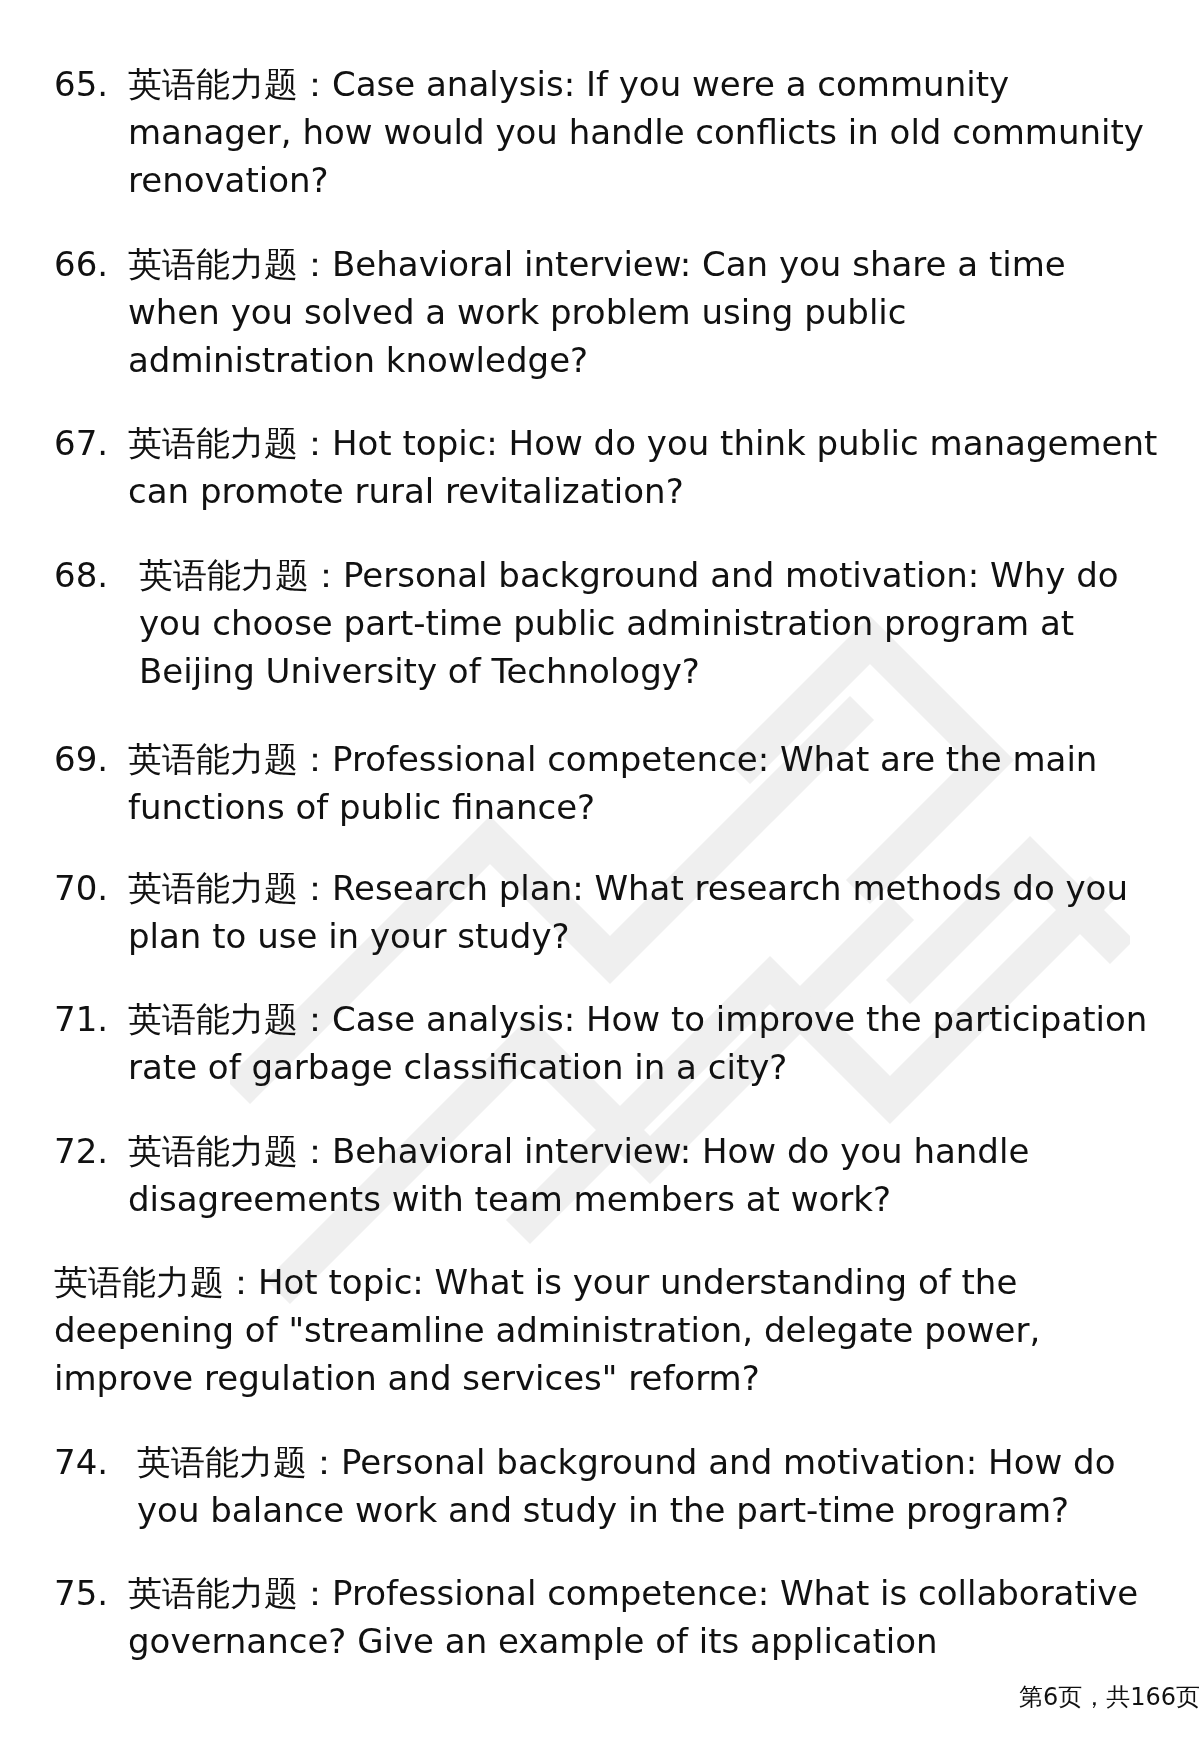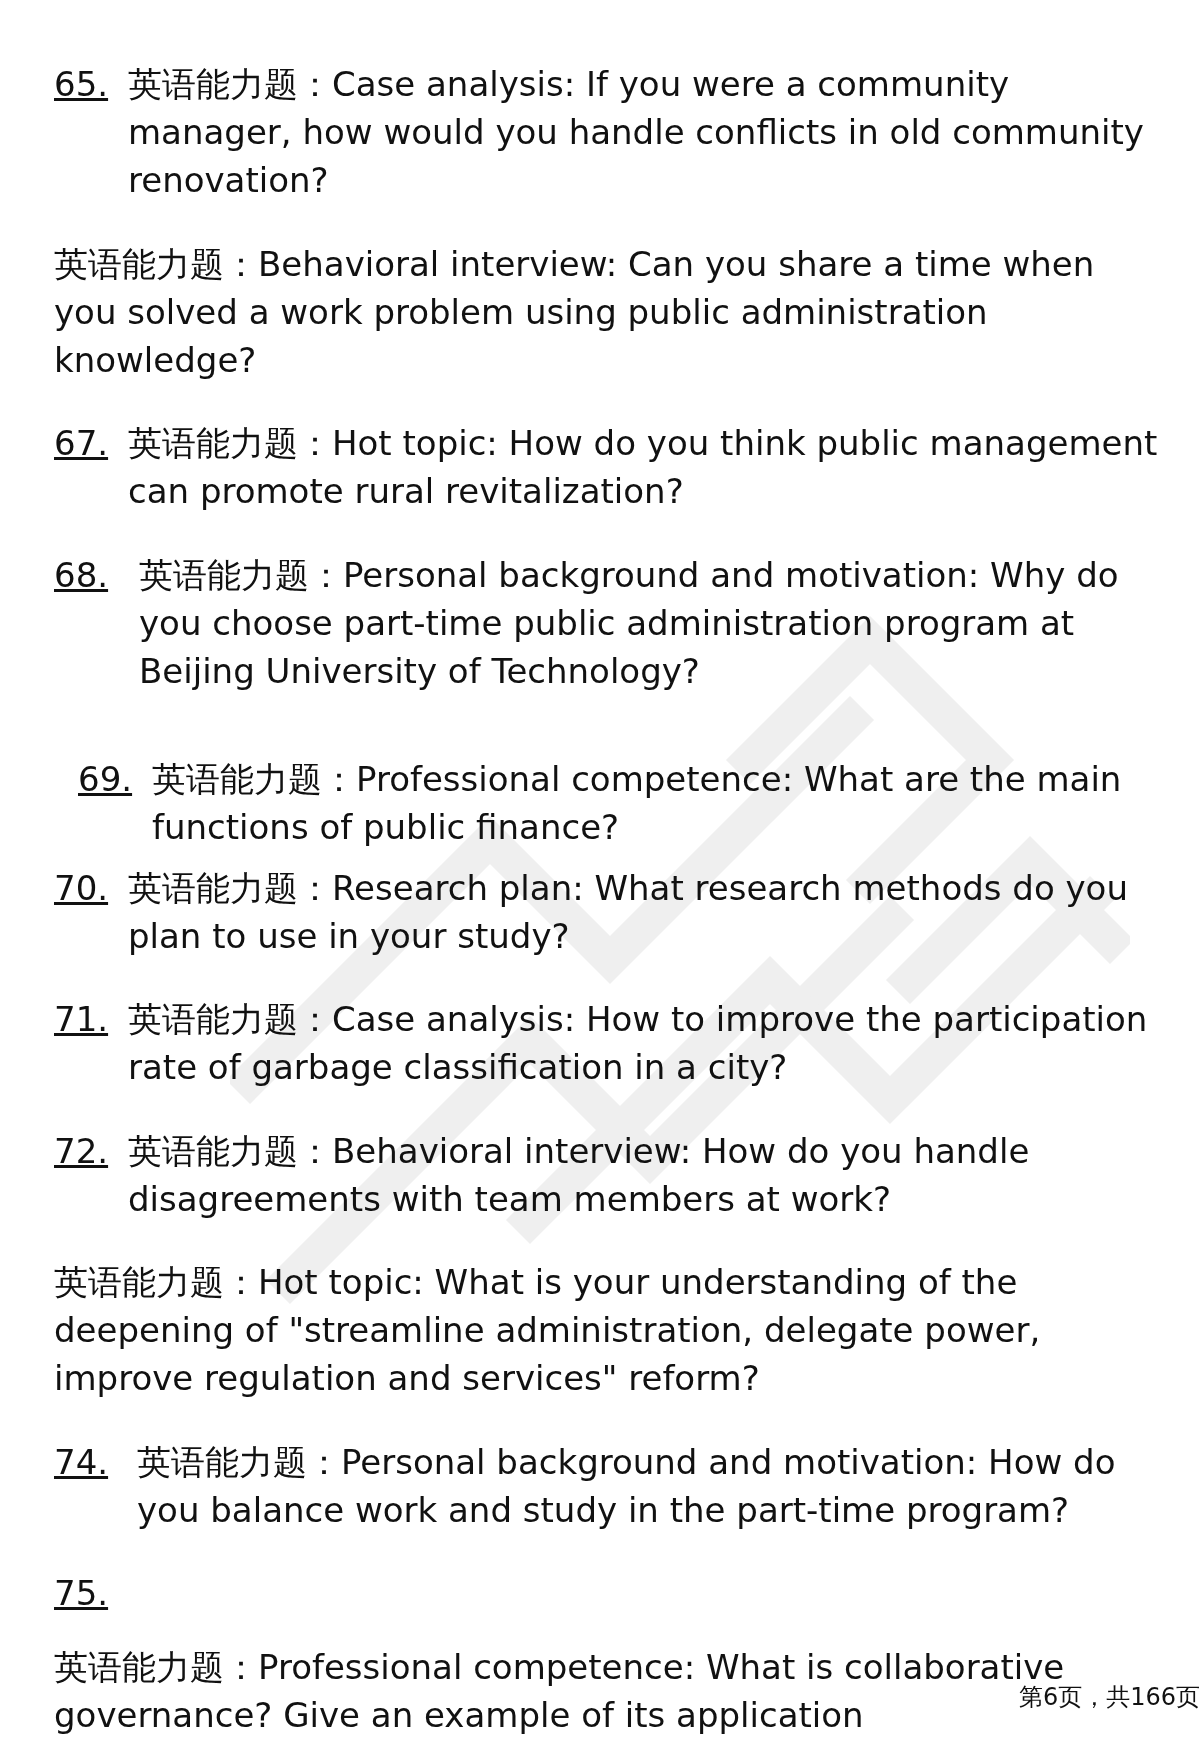--- a/index.html
+++ b/index.html
@@ -9,21 +9,21 @@
     color: #111111;
   }
   .watermark {
     position: absolute; left: 230px; top: 520px; width: 900px; height: 800px;
     pointer-events: none;
   }
   .item {
     position: absolute; left: 54px; width: 1110px;
     display: flex; font-size: 34px; line-height: 48px;
   }
-  .num { width: 74px; flex: 0 0 74px; text-decoration: underline; }
+  .num { width: 74px; flex: 0 0 74px; }
   .body { flex: 1; }
   .cat { letter-spacing: 0; }
   .footer {
     position: absolute; left: 0; width: 1200px; top: 1675px;
     text-align: right; font-size: 24px; line-height: 44px;
   }
 </style>
 </head>
 <body>
 
@@ -36,31 +36,32 @@
     <polyline points="680,460 800,340 880,420"></polyline>
   </g>
 </svg>
 
 <div id="list">
     <div class="item" style="top: 60px;">
       <span class="num">65.</span>
       <span class="body"><span class="cat">英语能力题：</span><span>Case analysis: If you were a community manager, how would you handle conflicts in old community renovation?</span></span>
     </div>
     <div class="item" style="top: 240px;">
+      <span class="num">66.</span>
       <span class="body"><span class="cat">英语能力题：</span><span>Behavioral interview: Can you share a time when you solved a work problem using public administration knowledge?</span></span>
     </div>
     <div class="item" style="top: 419px;">
       <span class="num">67.</span>
       <span class="body"><span class="cat">英语能力题：</span><span>Hot topic: How do you think public management can promote rural revitalization?</span></span>
     </div>
     <div class="item" style="top: 551px; gap: 11px;">
       <span class="num">68.</span>
       <span class="body"><span class="cat">英语能力题：</span><span>Personal background and motivation: Why do you choose part-time public administration program at Beijing University of Technology?</span></span>
     </div>
-    <div class="item" style="top: 755px; margin-left: 24px;">
+    <div class="item" style="top: 735px;">
       <span class="num">69.</span>
       <span class="body"><span class="cat">英语能力题：</span><span>Professional competence: What are the main functions of public finance?</span></span>
     </div>
     <div class="item" style="top: 864px;">
       <span class="num">70.</span>
       <span class="body"><span class="cat">英语能力题：</span><span>Research plan: What research methods do you plan to use in your study?</span></span>
     </div>
     <div class="item" style="top: 995px;">
       <span class="num">71.</span>
       <span class="body"><span class="cat">英语能力题：</span><span>Case analysis: How to improve the participation rate of garbage classification in a city?</span></span>
@@ -69,19 +70,19 @@
       <span class="num">72.</span>
       <span class="body"><span class="cat">英语能力题：</span><span>Behavioral interview: How do you handle disagreements with team members at work?</span></span>
     </div>
     <div class="item" style="top: 1258px;">
       <span class="body"><span class="cat">英语能力题：</span><span>Hot topic: What is your understanding of the deepening of "streamline administration, delegate power, improve regulation and services" reform?</span></span>
     </div>
     <div class="item" style="top: 1438px; gap: 9px;">
       <span class="num">74.</span>
       <span class="body"><span class="cat">英语能力题：</span><span>Personal background and motivation: How do you balance work and study in the part-time program?</span></span>
     </div>
-    <div class="item" style="top: 1569px; flex-direction: column;">
+    <div class="item" style="top: 1569px;">
       <span class="num">75.</span>
       <span class="body"><span class="cat">英语能力题：</span><span>Professional competence: What is collaborative governance? Give an example of its application</span></span>
     </div>
   </div>
 
 <div class="footer">第6页，共166页</div>
 
 </body></html>

